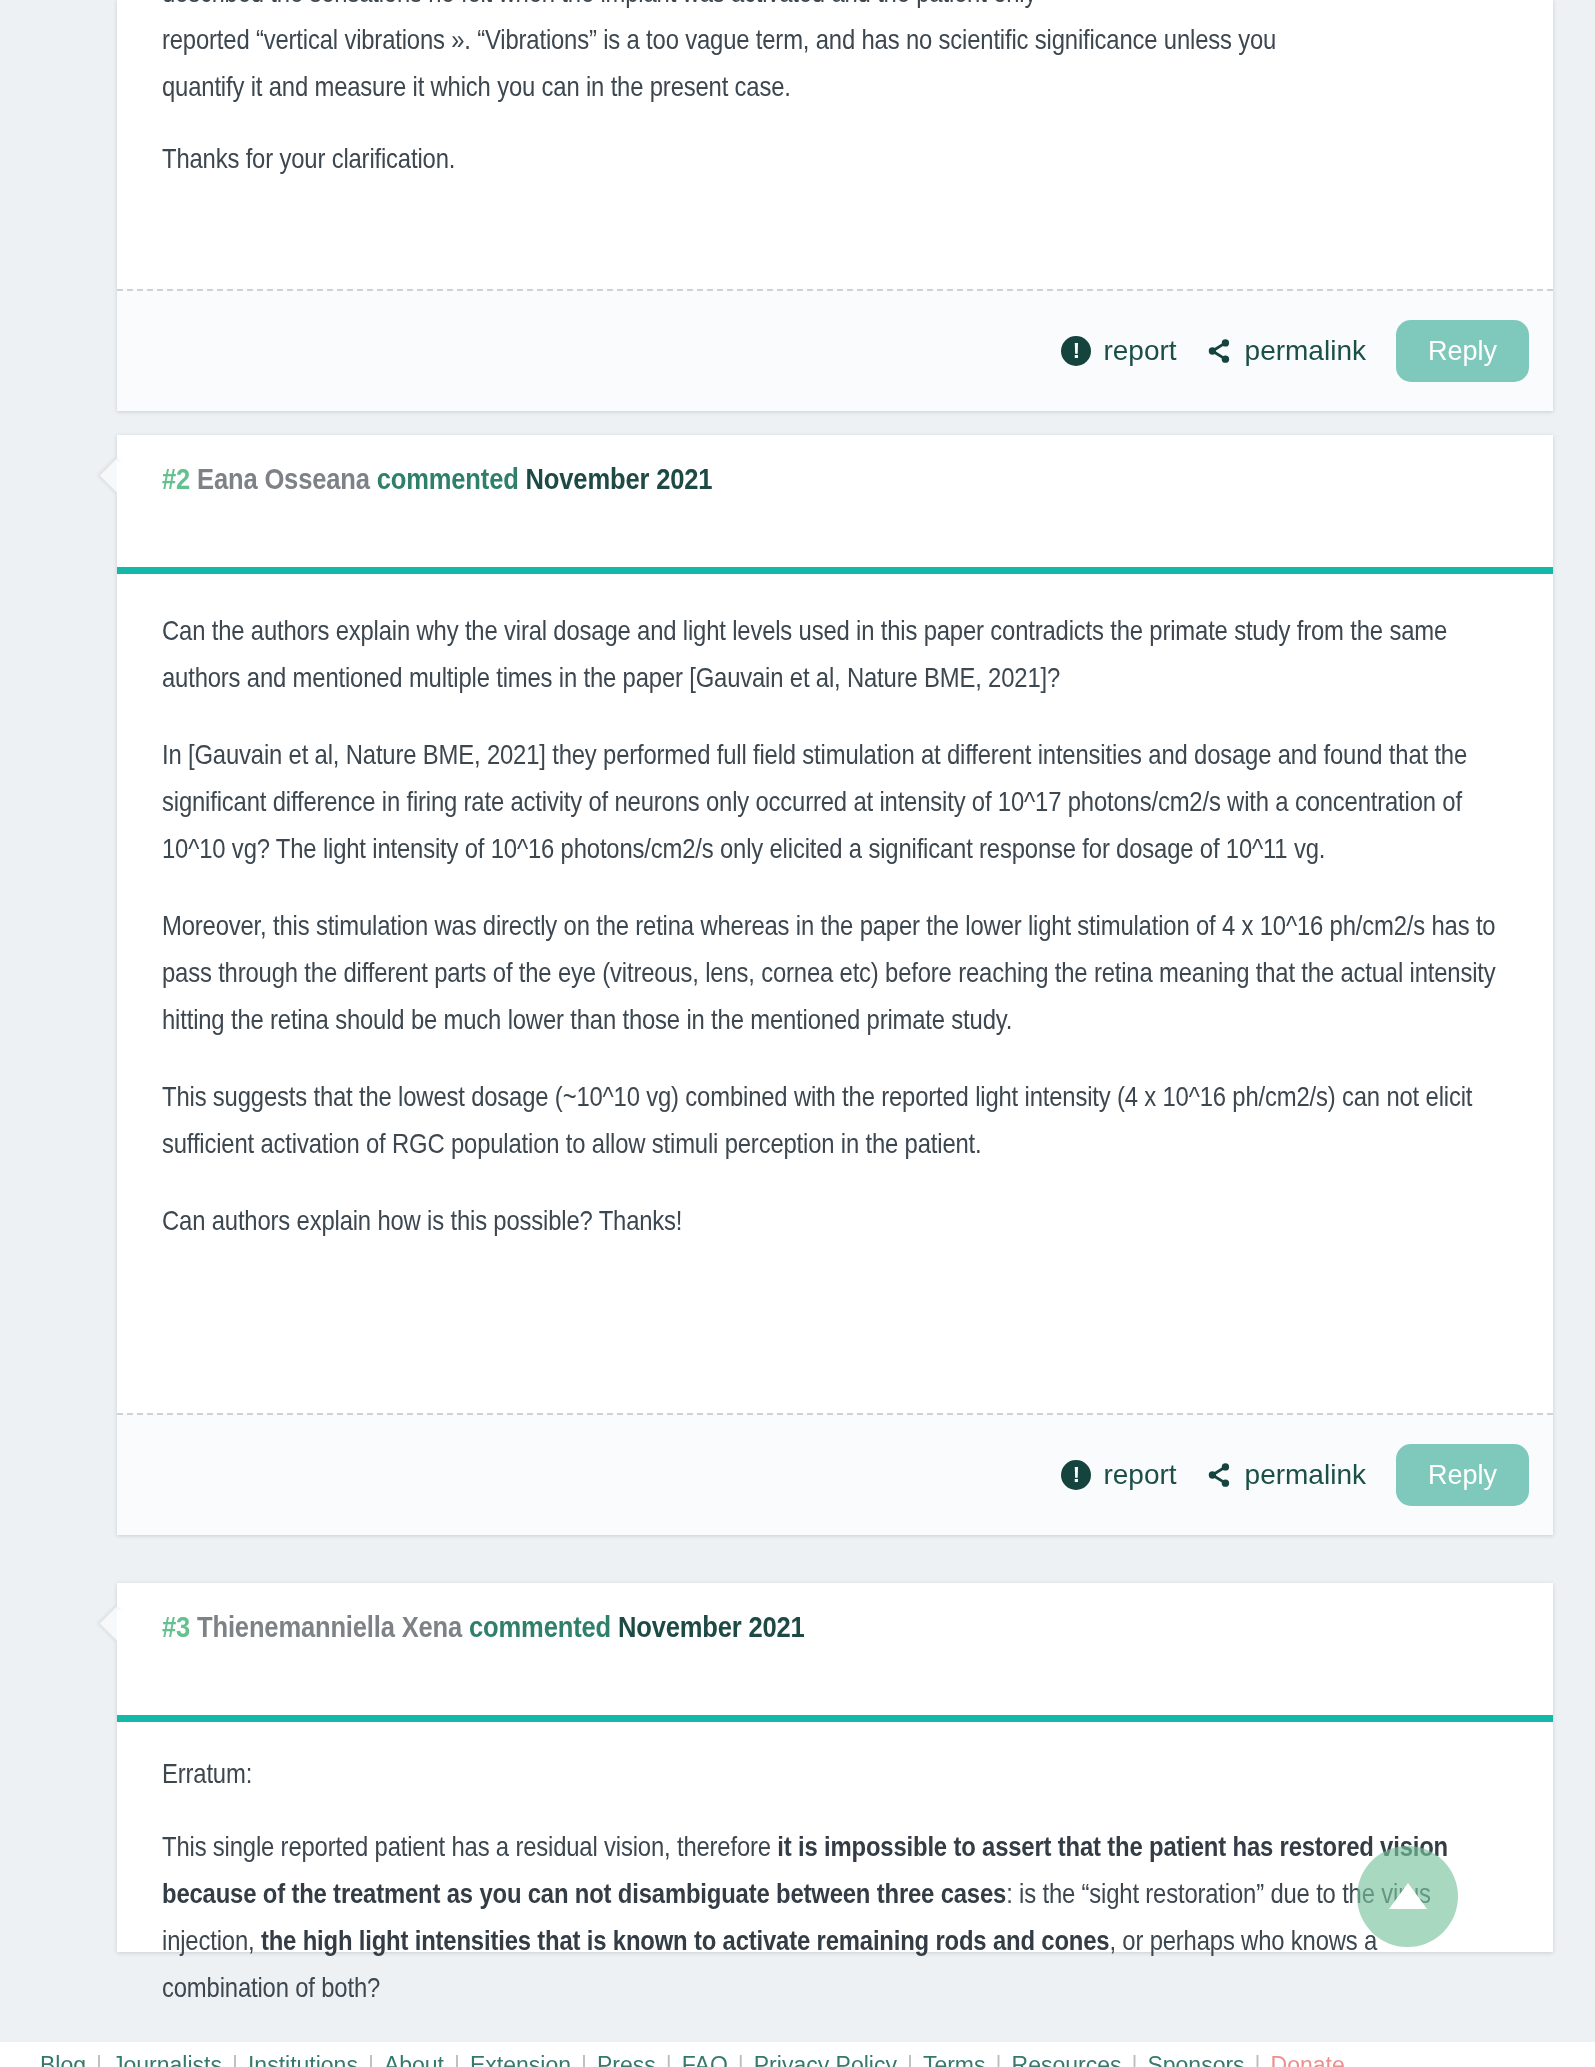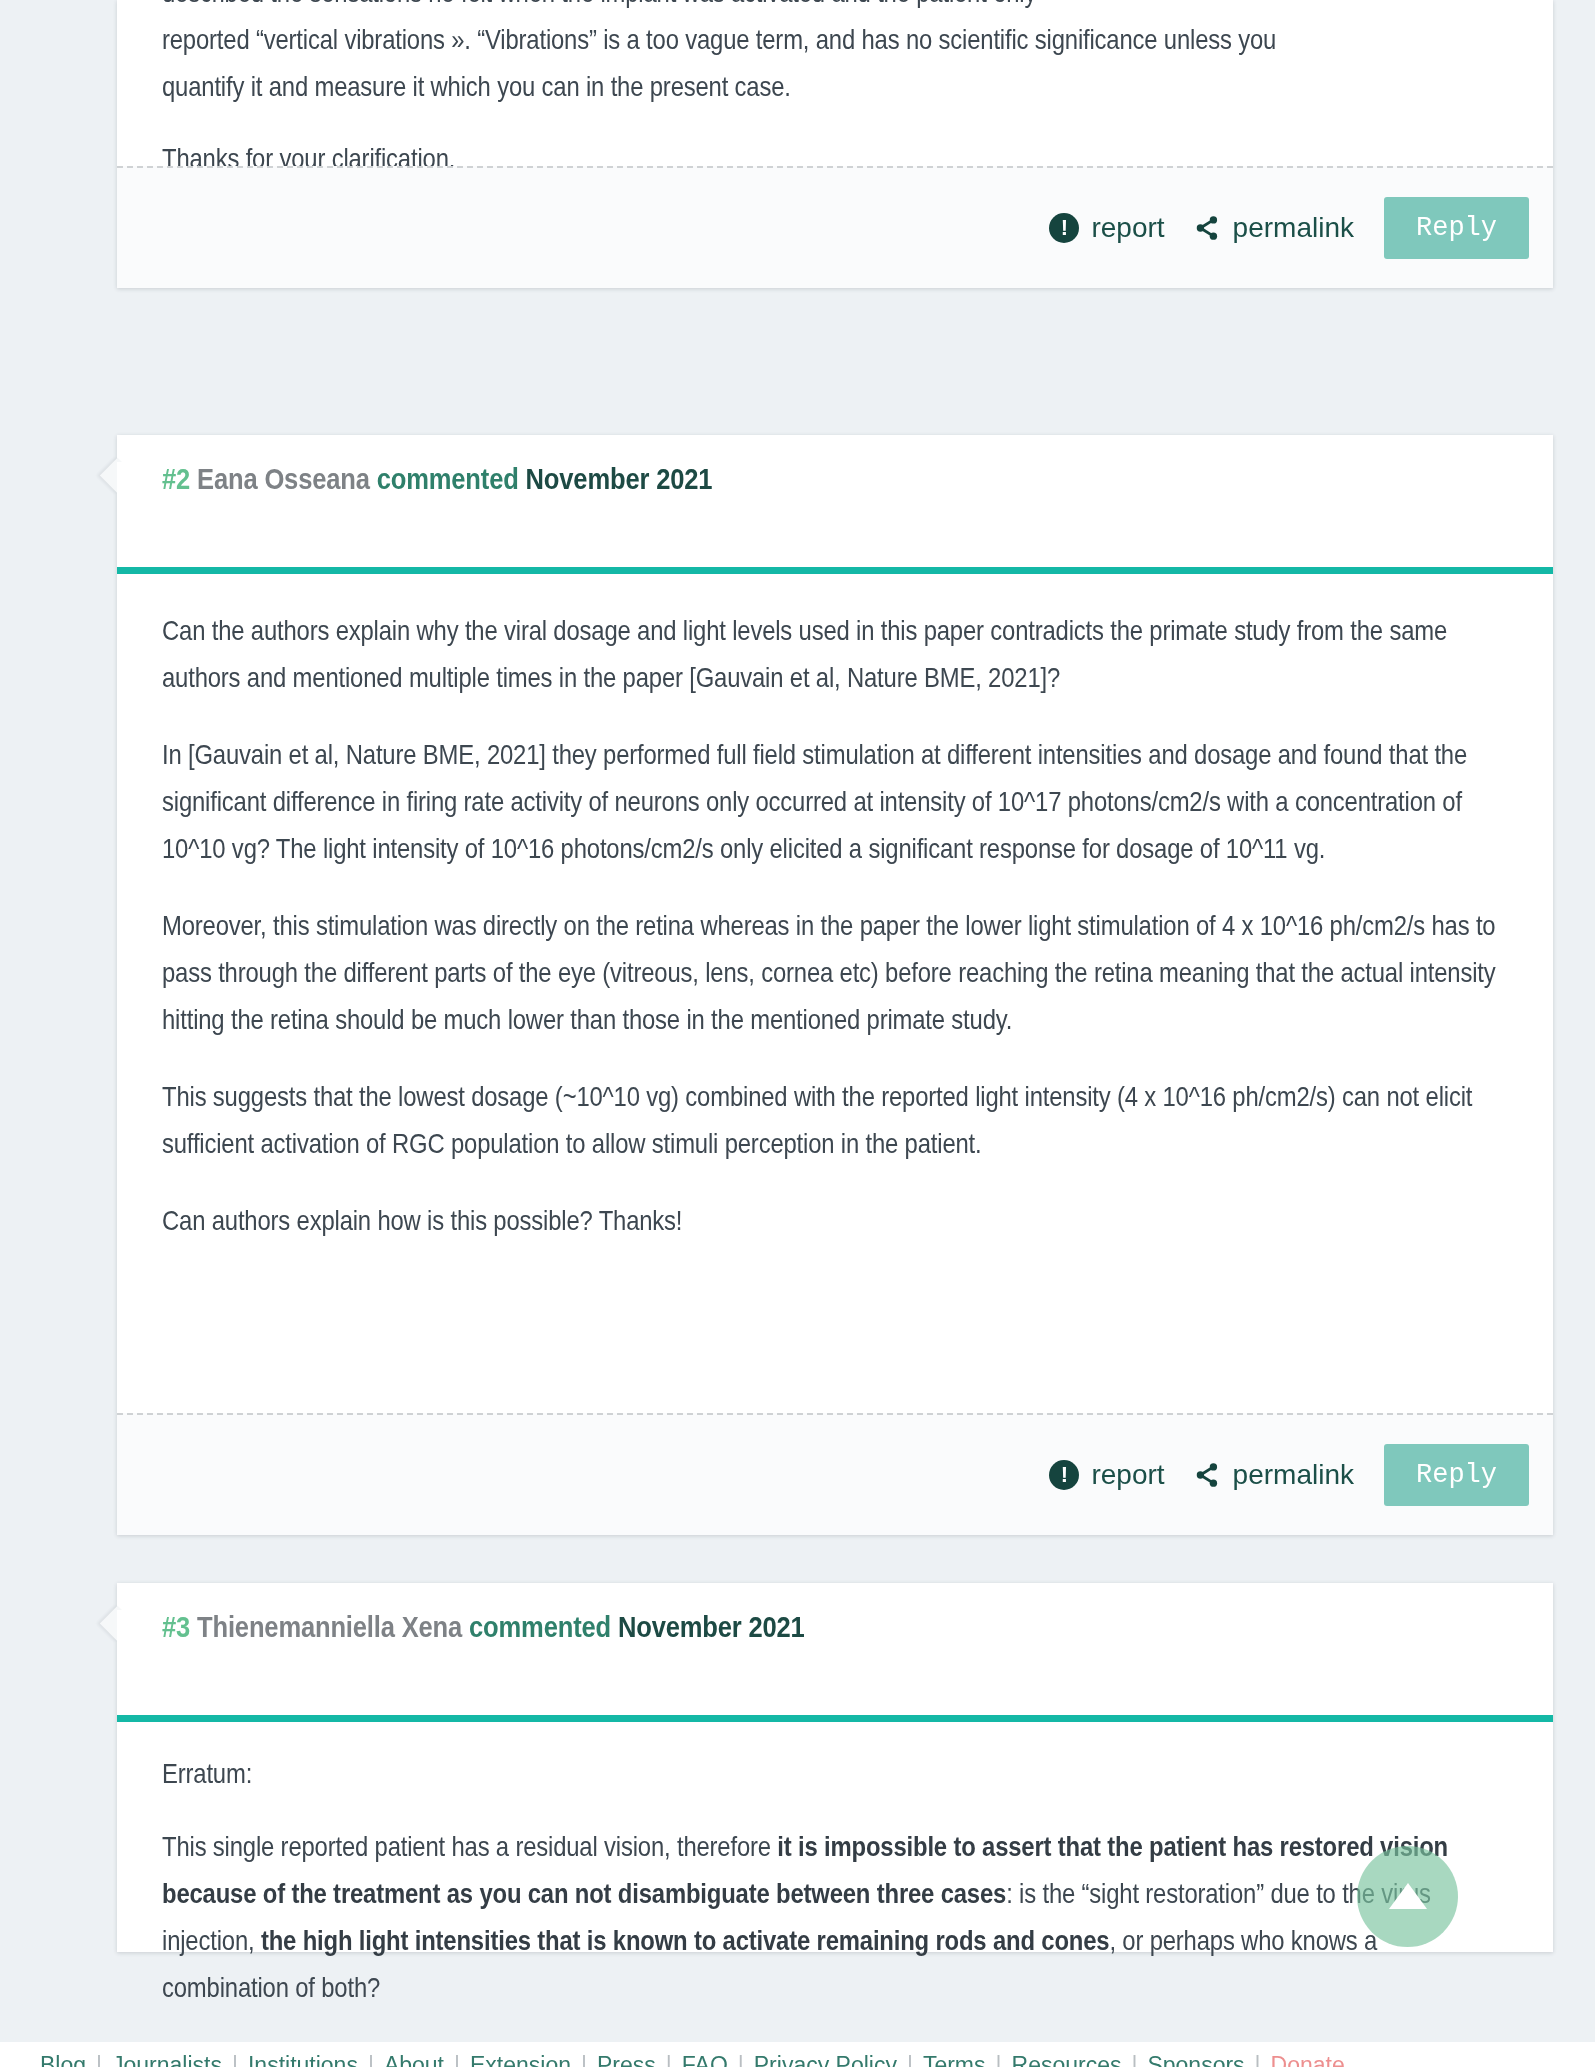--- a/index.html
+++ b/index.html
@@ -10,21 +10,21 @@
     font-family:"Liberation Sans", sans-serif;
     color:#3d4750;
   }
   .card {
     position:absolute;
     left:117px;
     width:1436px;
     background:#ffffff;
     box-shadow:0 1px 4px rgba(40,50,60,0.18);
   }
-  .card-1 { top:0; height:288px; overflow:hidden; }
+  .card-1 { top:0; height:411px; overflow:hidden; }
   .card-2 { top:435px; height:1100px; }
   .card-3 { top:1583px; height:369px; }
 
   .notch {
     position:absolute;
     left:-12px; top:28px;
     width:25px; height:25px;
     background:#f6f8f9;
     transform:rotate(45deg);
     box-shadow:-2px 2px 3px rgba(40,50,60,0.08);
@@ -98,25 +98,25 @@
     display:flex; align-items:center; justify-content:center;
     font-size:22px; font-weight:bold;
     line-height:1;
   }
   .share-svg { width:26px; height:26px; display:block; }
 
   .reply-btn {
     background:#7fc8bc;
     color:#ffffff;
     border:none;
-    border-radius:3px;
+    border-radius:15px;
     height:62px;
     padding:0 32px;
     font-size:27px;
-    font-family:Liberation Mono, monospace;
+    font-family:Liberation Sans, sans-serif;
     cursor:pointer;
   }
 
   .bottom-band {
     position:absolute;
     left:0; top:2042px;
     width:1595px; height:25px;
     background:#ffffff;
   }
   .site-footer {

